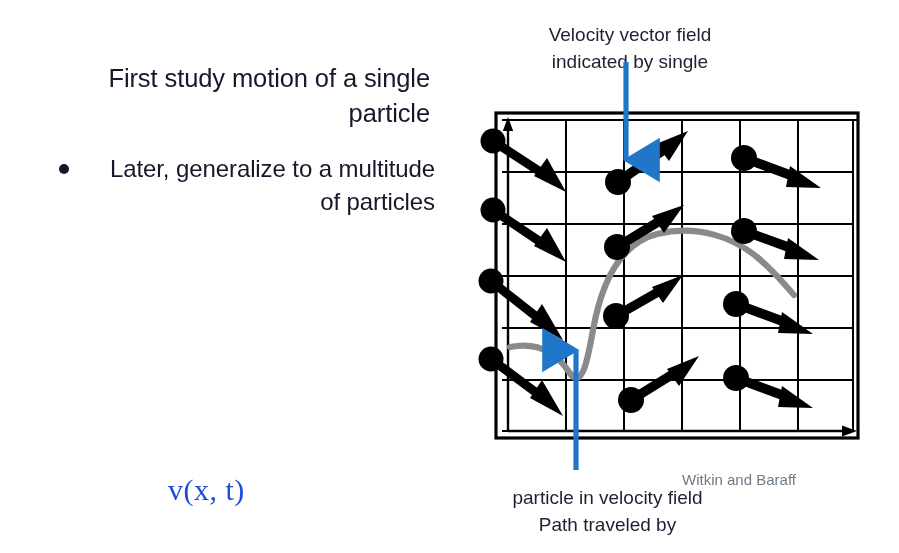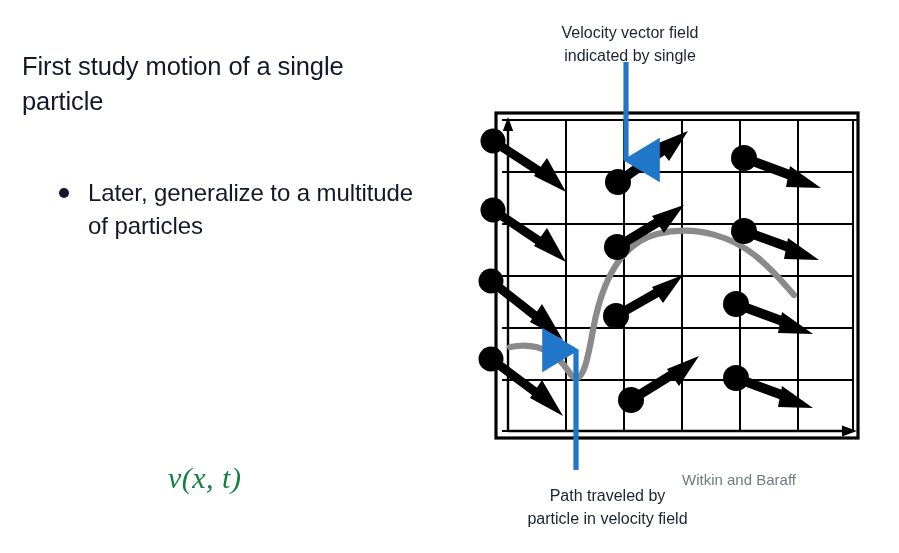--- a/index.html
+++ b/index.html
@@ -13,23 +13,24 @@
     position: relative;
     overflow: hidden;
     font-family: "Liberation Sans", sans-serif;
     color: #15182b;
   }
 
   
   #left-column {
     position: absolute;
     left: 0;
-    top: 0;
+    top: 12px;
     width: 470px;
     height: 539px;
+    text-align: right;
   }
 
   .para-main {
     position: absolute;
     font-size: 25.5px;
     line-height: 1.37;
     letter-spacing: -0.1px;
     color: #15182b;
     font-weight: 400;
   }
@@ -49,21 +50,20 @@
     padding: 0;
     list-style: none;
   }
   #bullet-list li {
     position: relative;
     padding-left: 33px;
     font-size: 24px;
     line-height: 1.38;
     letter-spacing: -0.1px;
     color: #15182b;
-    margin-top: 36px;
   }
   .bullet-dot {
     position: absolute;
     left: 4px;
     top: 12px;
     width: 10px;
     height: 10px;
     border-radius: 50%;
     background: #15182b;
   }
@@ -72,39 +72,38 @@
     left: 22px;
     top: 285px;
     width: 420px;
   }
 
   #formula {
     position: absolute;
     left: 168px;
     top: 461px;
     font-family: "Liberation Serif", "DejaVu Serif", serif;
-    font-style: italic;
     font-size: 30px;
-    color: #15803d;
+    color: #1d4ed8;
     letter-spacing: 0.5px;
     white-space: nowrap;
   }
 
   
   #diagram-panel {
     position: absolute;
     left: 430px;
     top: 0;
     width: 469px;
     height: 553px;
   }
 
   .annotation-text {
     position: absolute;
-    font-size: 16px;
+    font-size: 19px;
     line-height: 1.42;
     color: #1d2233;
     text-align: center;
     white-space: nowrap;
   }
   #annotation-top {
     left: 0px;
     top: 22px;
     width: 400px;
   }
@@ -148,22 +147,22 @@
 </div>
 
 <div id="diagram-panel">
 
   <div class="annotation-text" id="annotation-top">
     <div>Velocity vector field</div>
     <div>indicated by single</div>
   </div>
 
   <div class="annotation-text" id="annotation-bottom">
+    <div>particle in velocity field</div>
     <div>Path traveled by</div>
-    <div>particle in velocity field</div>
   </div>
 
   <div id="credit-label">Witkin and Baraff</div>
 
   <svg id="field-svg" width="469" height="553" viewBox="0 0 469 553">
     <defs>
       <marker id="blueArrowDown" markerWidth="9" markerHeight="9" refX="4.5" refY="8" orient="auto" markerUnits="strokeWidth">
         <path d="M0.2,1.5 L4.5,8.6 L8.8,1.5 Z" fill="#2077c9"></path>
       </marker>
       <marker id="blueArrowUp" markerWidth="9" markerHeight="9" refX="4.5" refY="8" orient="auto" markerUnits="strokeWidth">

